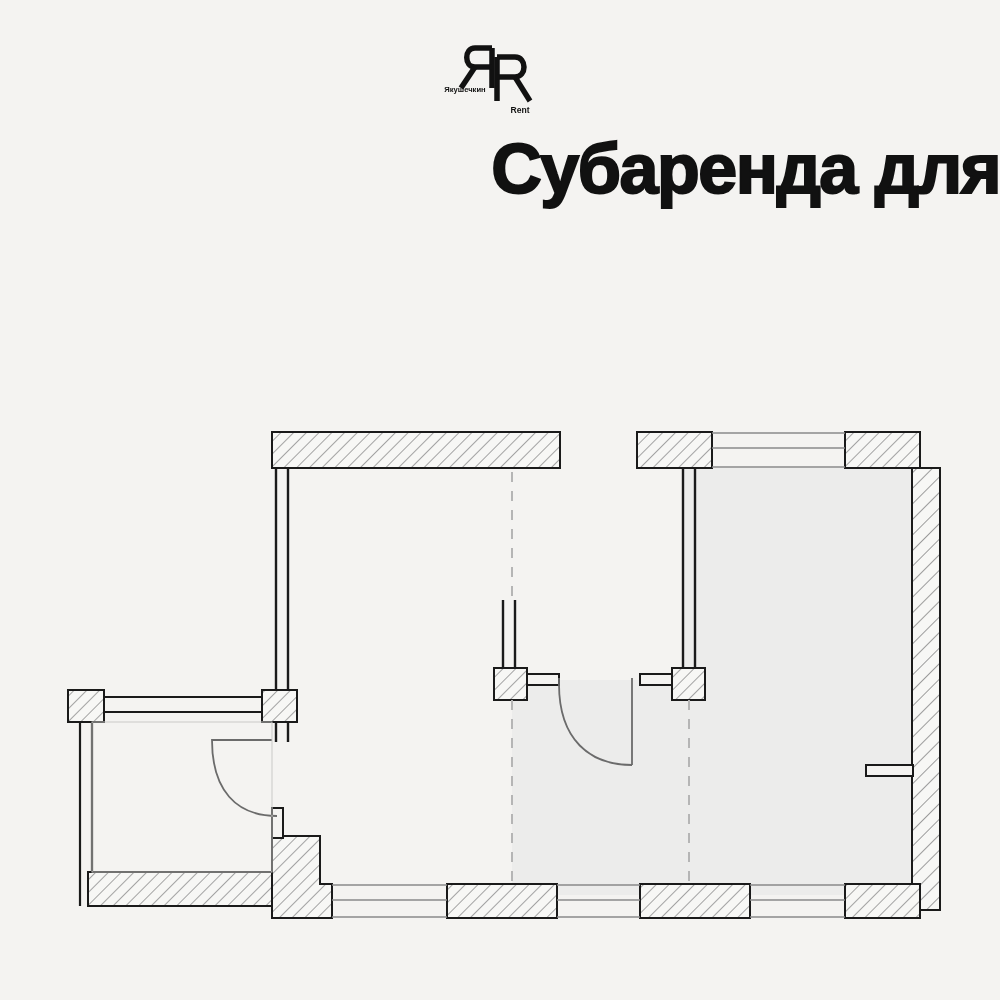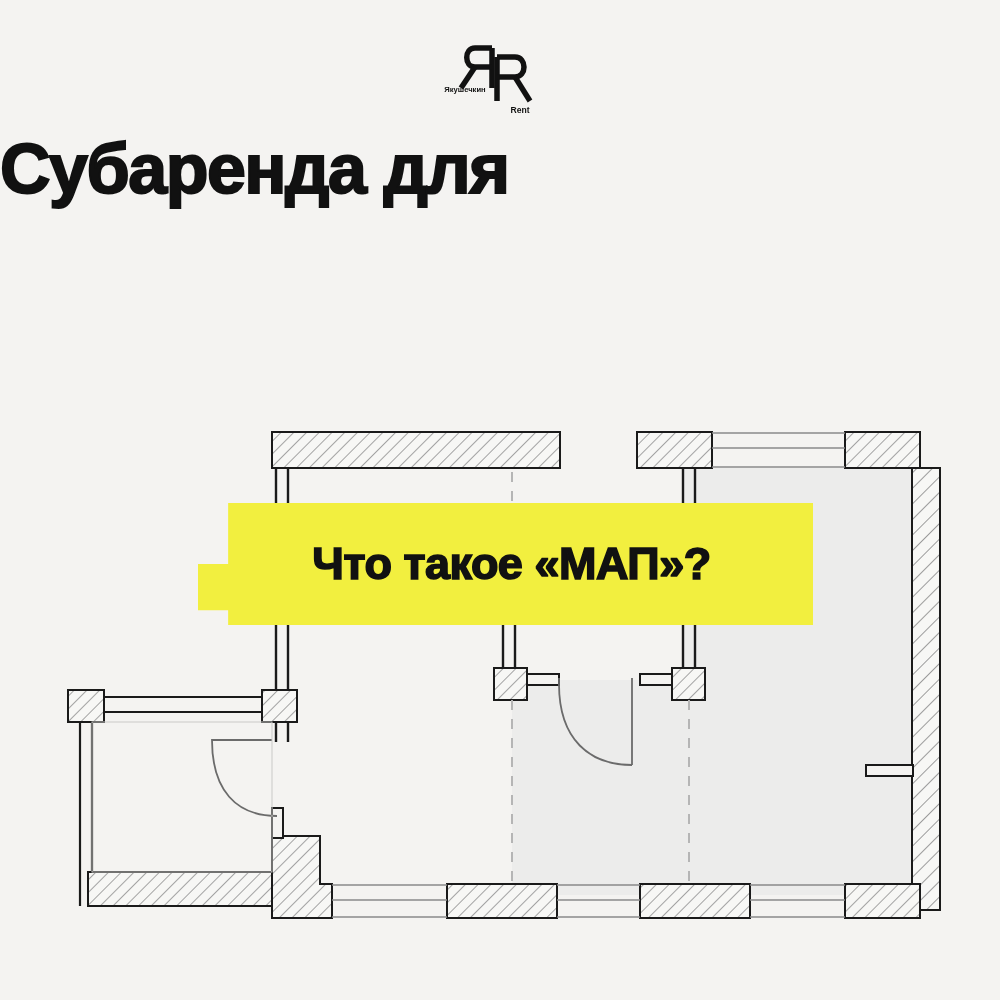--- a/index.html
+++ b/index.html
@@ -23,21 +23,21 @@
     display:flex;
     align-items:center;
     justify-content:center;
   }
   #logo svg{ display:block; }
 
   
   #heading{
     position:absolute;
     left:0; right:0; top:136px;
-    text-align:left;
+    text-align:right;
     color:#111111;
     font-size:70px;
     line-height:0.96;
     font-weight:bold;
     letter-spacing:-1.5px;
     font-family:"Liberation Sans", sans-serif;
     -webkit-text-stroke:2px #111111;
   }
   #heading .ln{ display:block; }
 
@@ -216,18 +216,14 @@
       </g>
       <text x="30" y="49" text-anchor="middle" font-size="7.6" font-family="Liberation Sans, sans-serif" font-weight="bold" fill="#111111">Якушечкин</text>
       <text x="85" y="70" text-anchor="middle" font-size="8.6" font-family="Liberation Sans, sans-serif" font-weight="bold" fill="#111111">Rent</text>
     </svg>
   </div>
 
   <h1 id="heading">
     <span class="ln">Субаренда для</span>
   </h1>
 
-  <div id="banner">
-    <div class="shape"></div>
-    <div class="btxt">Что такое «МАП»?</div>
-  </div>
 
 </div>
 
 </body></html>

